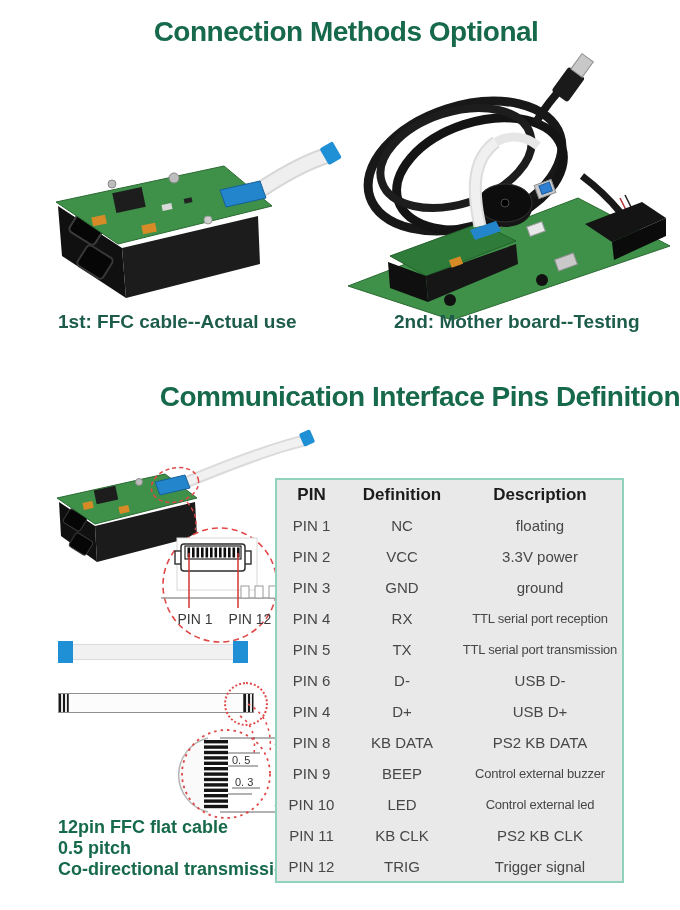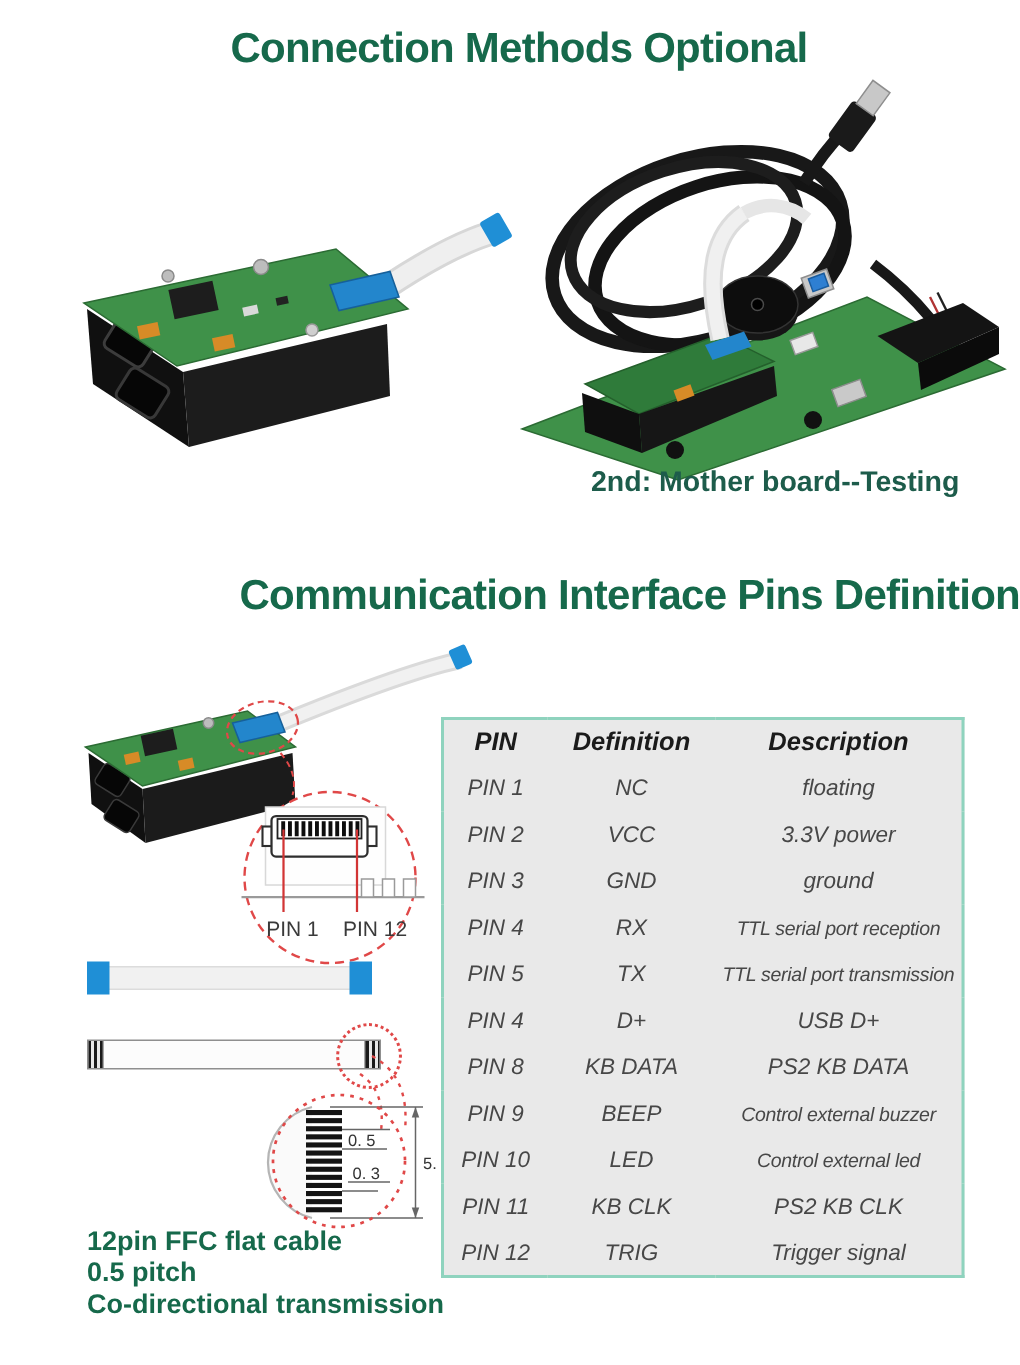--- a/index.html
+++ b/index.html
@@ -48,22 +48,22 @@
   .cable2 .contacts{position:absolute;top:0;bottom:0;width:10px;
           background:repeating-linear-gradient(90deg,#1a1a1a 0 2px,#e8e8e8 2px 4px);}
   .cable2 .contacts.left{left:0;border-right:1px solid #555;}
   .cable2 .contacts.right{right:0;border-left:1px solid #555;}
   .dotted-circle{position:absolute;left:224px;top:682px;width:44px;height:44px;
           border:2px dotted var(--dashed-red);border-radius:50%;}
 
   .cable-info{position:absolute;left:58px;top:817px;font-size:18px;font-weight:bold;
               color:var(--heading-green);line-height:21px;}
 
-  table.pins{position:absolute;left:294px;top:478px;width:349px;border-collapse:collapse;
-             table-layout:fixed;background:var(--table-bg);border:2px solid var(--table-border);font-style:italic;}
+  table.pins{position:absolute;left:275px;top:478px;width:349px;border-collapse:collapse;
+             table-layout:fixed;background:var(--table-bg);border:2px solid var(--table-border);}
   table.pins tr{height:31px;}
   table.pins th{font-size:17px;font-weight:bold;color:#1b1b1b;text-align:center;vertical-align:middle;}
   table.pins td{font-size:15px;color:#474747;text-align:center;vertical-align:middle;}
   table.pins .c0{width:70px;} table.pins .c1{width:112px;} table.pins .c2{width:165px;}
   table.pins td.condensed{font-size:13px;letter-spacing:-0.2px;text-align:center;}
 
   text{font-family:"Liberation Sans",sans-serif;}
 </style>
 </head>
 <body>
@@ -120,20 +120,21 @@
     <path d="M 150 178 C 140 134 146 108 166 94" fill="none" stroke="#dcdcdc" stroke-width="13"></path>
     <path d="M 150 178 C 140 134 146 108 166 94" fill="none" stroke="#f0f0f0" stroke-width="9"></path>
     <path d="M 166 94 C 180 86 196 88 208 98" fill="none" stroke="#e6e6e6" stroke-width="9"></path>
     <rect x="226" y="208" width="20" height="12" transform="rotate(-20 236 214)" fill="#c9c9c9" stroke="#8d8d8d"></rect>
     <rect x="198" y="176" width="16" height="10" transform="rotate(-20 206 181)" fill="#e8e8e8" stroke="#999"></rect>
     <rect x="120" y="210" width="12" height="8" transform="rotate(-20 126 214)" fill="#d78b27"></rect>
     <circle cx="212" cy="232" r="6" fill="#111"></circle>
     <circle cx="120" cy="252" r="6" fill="#111"></circle>
   </svg>
 
+  <div class="caption caption1">1st: FFC cable--Actual use</div>
   <div class="caption caption2">2nd: Mother board--Testing</div>
 
   <div class="title title2">Communication Interface Pins Definition</div>
 
   <svg class="module2" width="280" height="218" viewBox="0 0 280 218">
     <path d="M 128 62 C 180 40 235 18 272 10" fill="none" stroke="#dadada" stroke-width="12"></path>
     <path d="M 128 62 C 180 40 235 18 272 10" fill="none" stroke="#f1f1f1" stroke-width="8"></path>
     <rect x="266" y="1" width="12" height="14" rx="2" transform="rotate(-24 272 8)" fill="var(--accent-blue)"></rect>
     <polygon points="24,72 60,96 62,132 26,106" fill="#101010"></polygon>
     <polygon points="60,96 160,72 162,106 62,132" fill="#1b1b1b"></polygon>
@@ -260,20 +261,25 @@
           <td class="c0">PIN 4</td>
           <td class="c1">RX</td>
           <td class="c2 condensed">TTL serial port reception</td>
         </tr>
         <tr>
           <td class="c0">PIN 5</td>
           <td class="c1">TX</td>
           <td class="c2 condensed">TTL serial port transmission</td>
         </tr>
         <tr>
+          <td class="c0">PIN 6</td>
+          <td class="c1">D-</td>
+          <td class="c2">USB D-</td>
+        </tr>
+        <tr>
           <td class="c0">PIN 4</td>
           <td class="c1">D+</td>
           <td class="c2">USB D+</td>
         </tr>
         <tr>
           <td class="c0">PIN 8</td>
           <td class="c1">KB DATA</td>
           <td class="c2">PS2 KB DATA</td>
         </tr>
         <tr>

